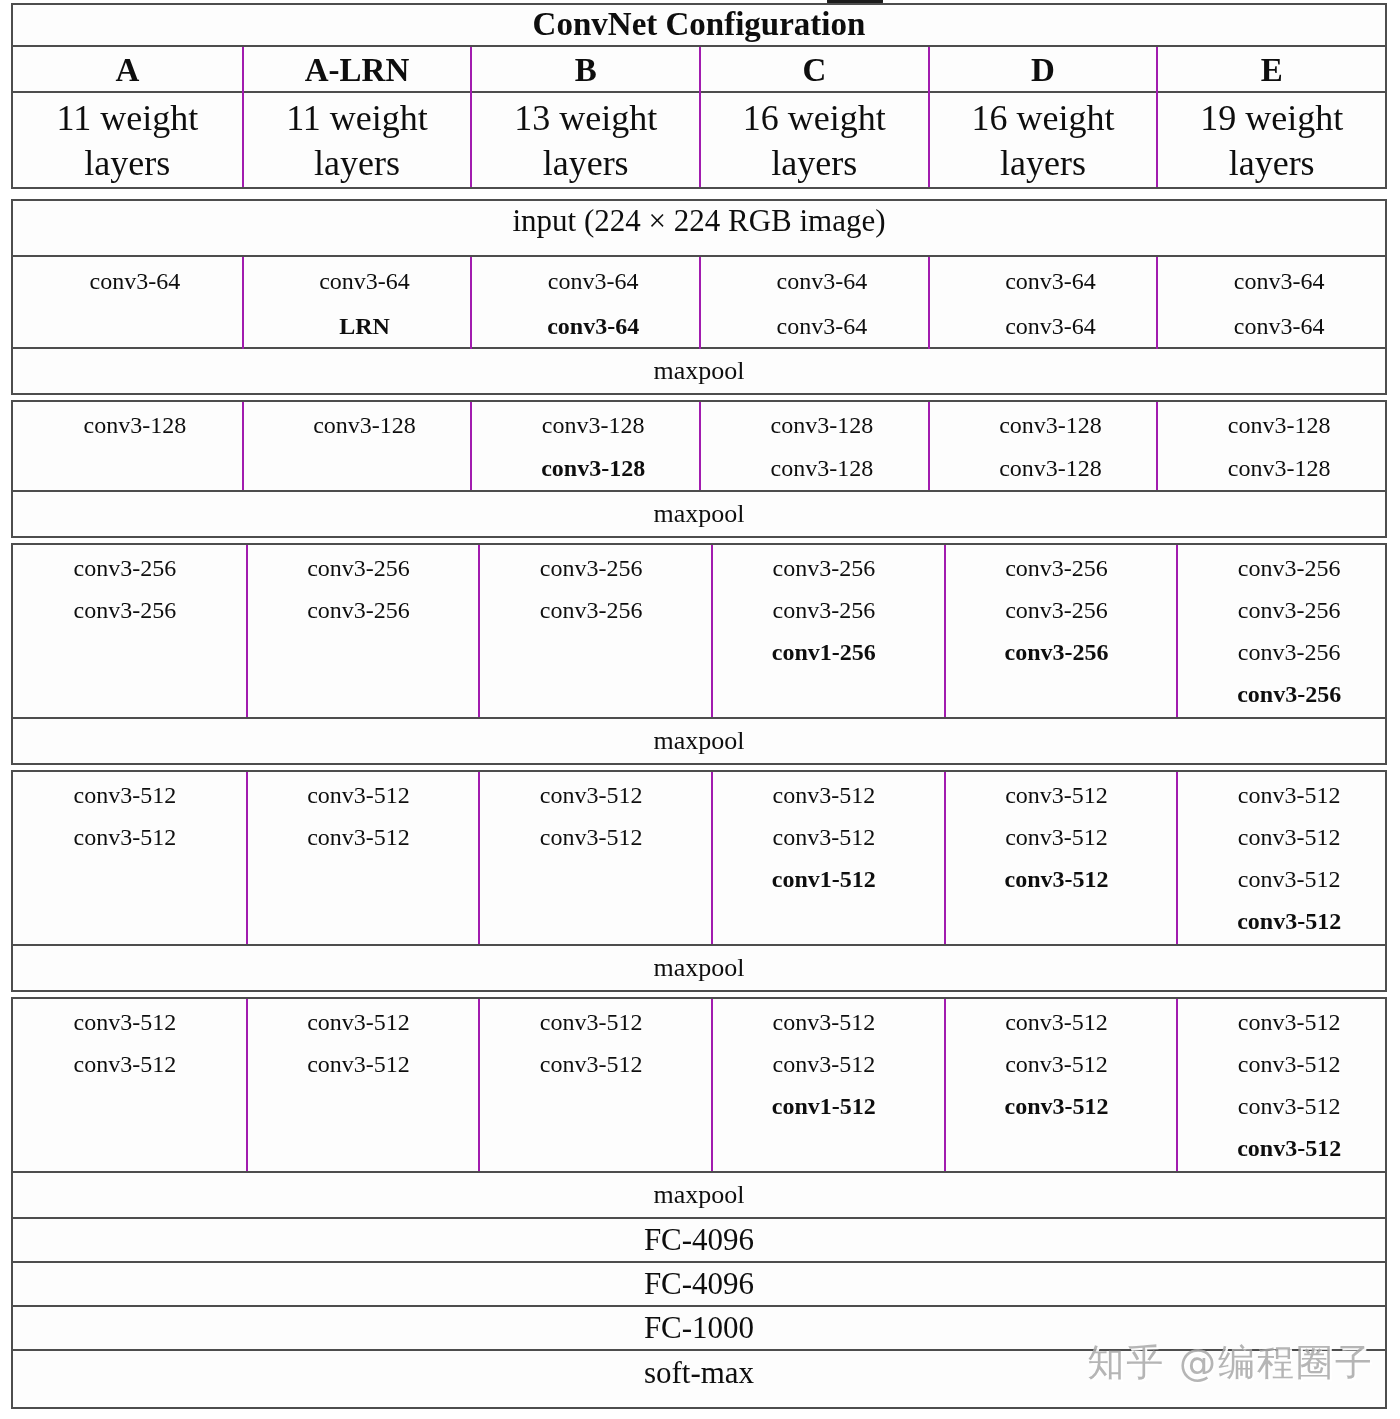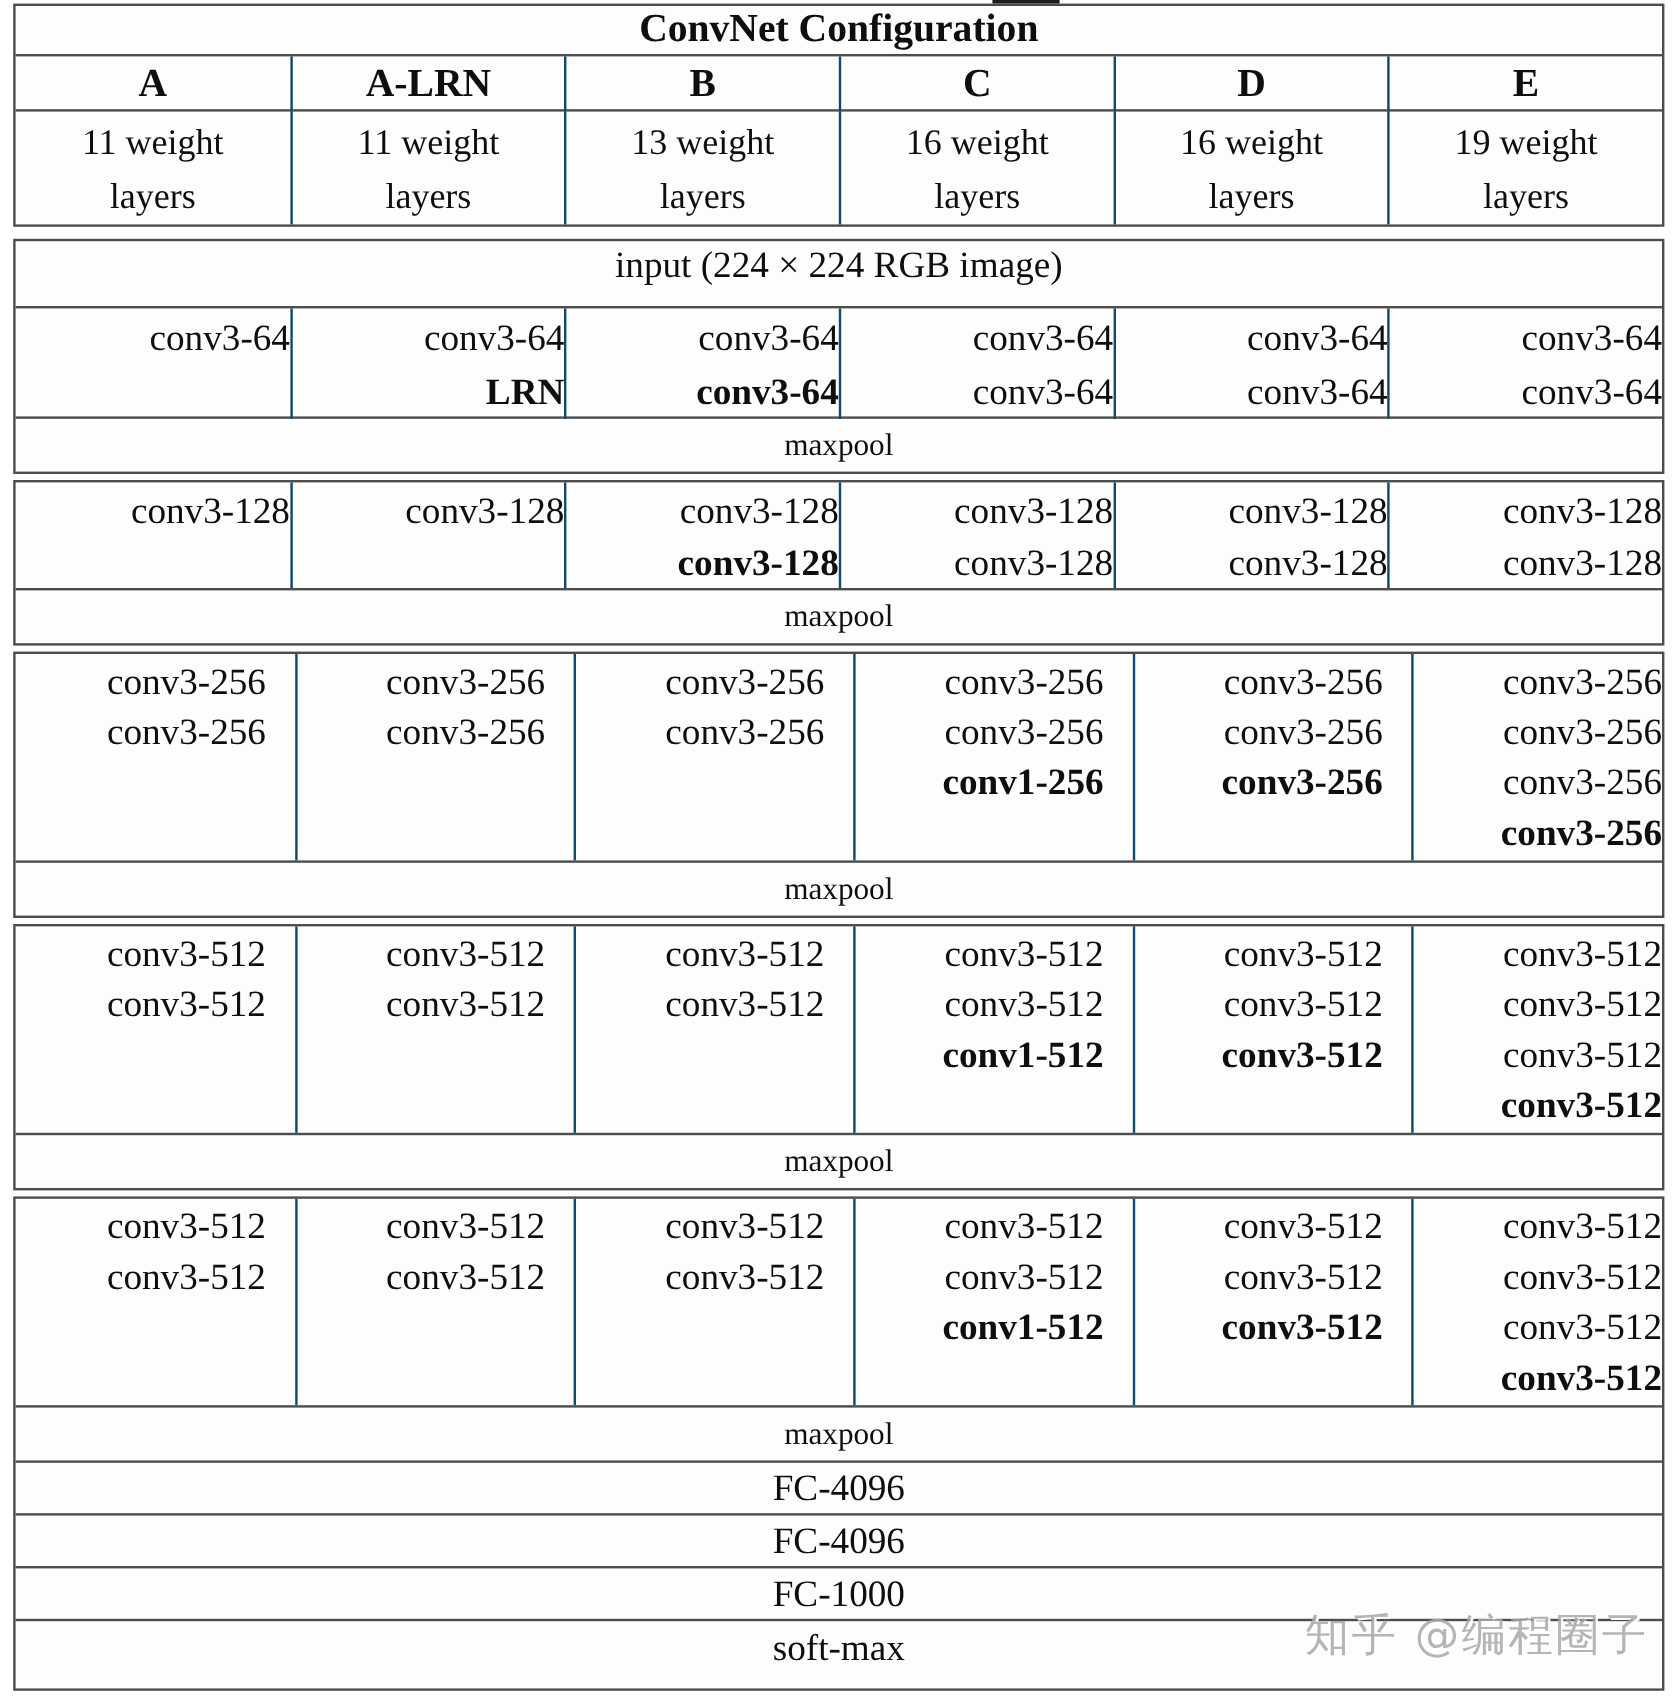--- a/index.html
+++ b/index.html
@@ -16,35 +16,35 @@
   .gap10 { height:10px; } .gap5 { height:5px; }
 
   .row { border-top:2px solid #4d4d4d; }
   .row:first-child { border-top:none; }
 
   .center { text-align:center; }
 
   
   .title-row { height:40px; line-height:38px; font-size:33px; font-weight:700; }
   .cols6 { display:grid; grid-template-columns:repeat(6,1fr); }
-  .cols6 > div { border-left:2px solid #0c4a6e; }
+  .cols6 > div { border-left:2px solid #a21caf; }
   .cols6 > div:first-child { border-left:none; }
   .names-row { height:46px; }
   .names-row > div { font-size:33px; font-weight:700; line-height:46px; text-align:center; }
   .depths-row { height:96px; }
-  .depths-row > div { font-size:30px; line-height:45px; padding-top:3px; text-align:center; white-space:pre-line; }
+  .depths-row > div { font-size:36px; line-height:45px; padding-top:3px; text-align:center; white-space:pre-line; }
 
   
   .input-row   { height:54px; line-height:40px; font-size:31px; }
   .maxpool-row { height:46px; line-height:44px; font-size:26px; }
   .fc-row      { height:44px; line-height:42px; font-size:31px; }
   .softmax-row { height:58px; line-height:44px; font-size:31px; }
 
   .block { }
-  .block > div { font-size:31px; text-align:right; padding-top:2px;padding-left:15px; }
+  .block > div { font-size:24px; text-align:center; padding-top:2px;padding-left:15px; }
   .h2a { height:92px; }  .h2a > div { line-height:45px; }
   .h2b { height:88px;border-radius:15px; }  .h2b > div { line-height:43px; }
   .h4  { height:172px;gap:24px; } .h4  > div { line-height:42px; }
   .b { font-weight:700; }
 
   
   .artifact { position:absolute; left:827px; top:0; width:56px; height:5px; background:#1c1c1c; border-radius:0 0 3px 3px; }
 
   
   .watermark {

